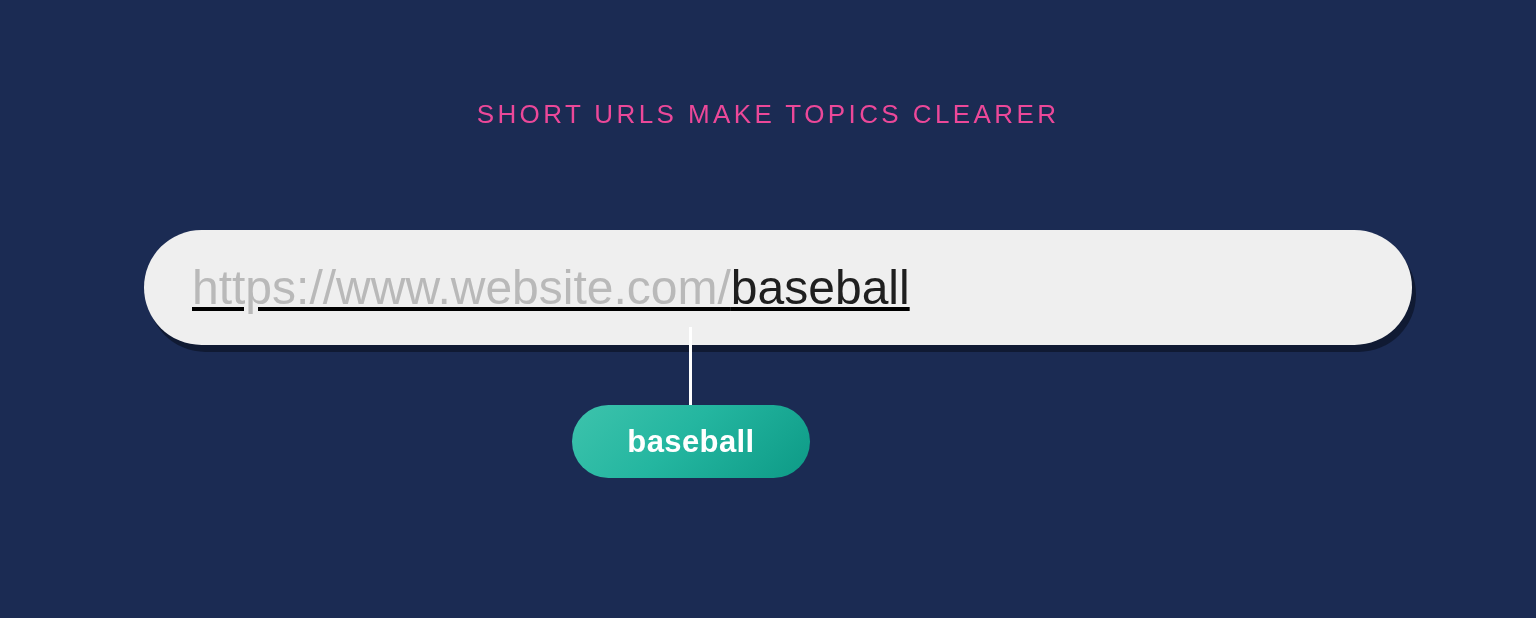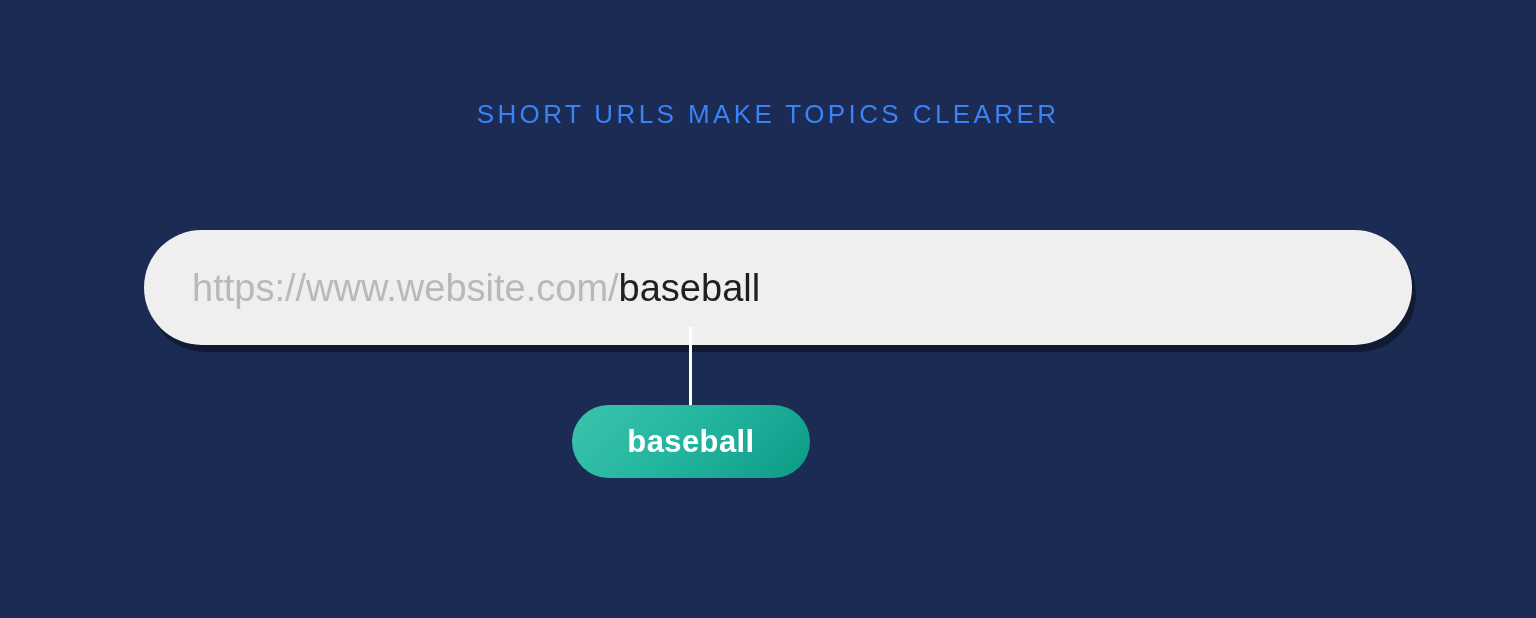--- a/index.html
+++ b/index.html
@@ -20,21 +20,21 @@
     background: #1b2b53;
   }
 
   
   .heading {
     position: absolute;
     left: 0;
     top: 96px;
     width: 1536px;
     text-align: center;
-    color: #3b82f6;
+    color: #ec4899;
     font-size: 26px;
     font-weight: 400;
     letter-spacing: 3.4px;
     line-height: 36px;
     white-space: nowrap;
     user-select: none;
   }
 
   
   .url-bar {
@@ -45,24 +45,25 @@
     height: 115px;
     background: #efefef;
     border-radius: 58px;
     box-shadow: 4px 7px 0px rgba(8, 12, 26, 0.55);
     display: flex;
     align-items: center;
     box-sizing: border-box;
     padding-left: 48px;
   }
   .url-text {
-    font-size: 38px;
+    font-size: 48px;
     line-height: 44px;
     white-space: nowrap;
     letter-spacing: 0px;
+    text-decoration: underline;
   }
   .url-base {
     color: #b9b9b9;
     font-weight: 400;
   }
   .url-slug {
     color: #1f1f1f;
     font-weight: 400;
   }
 

